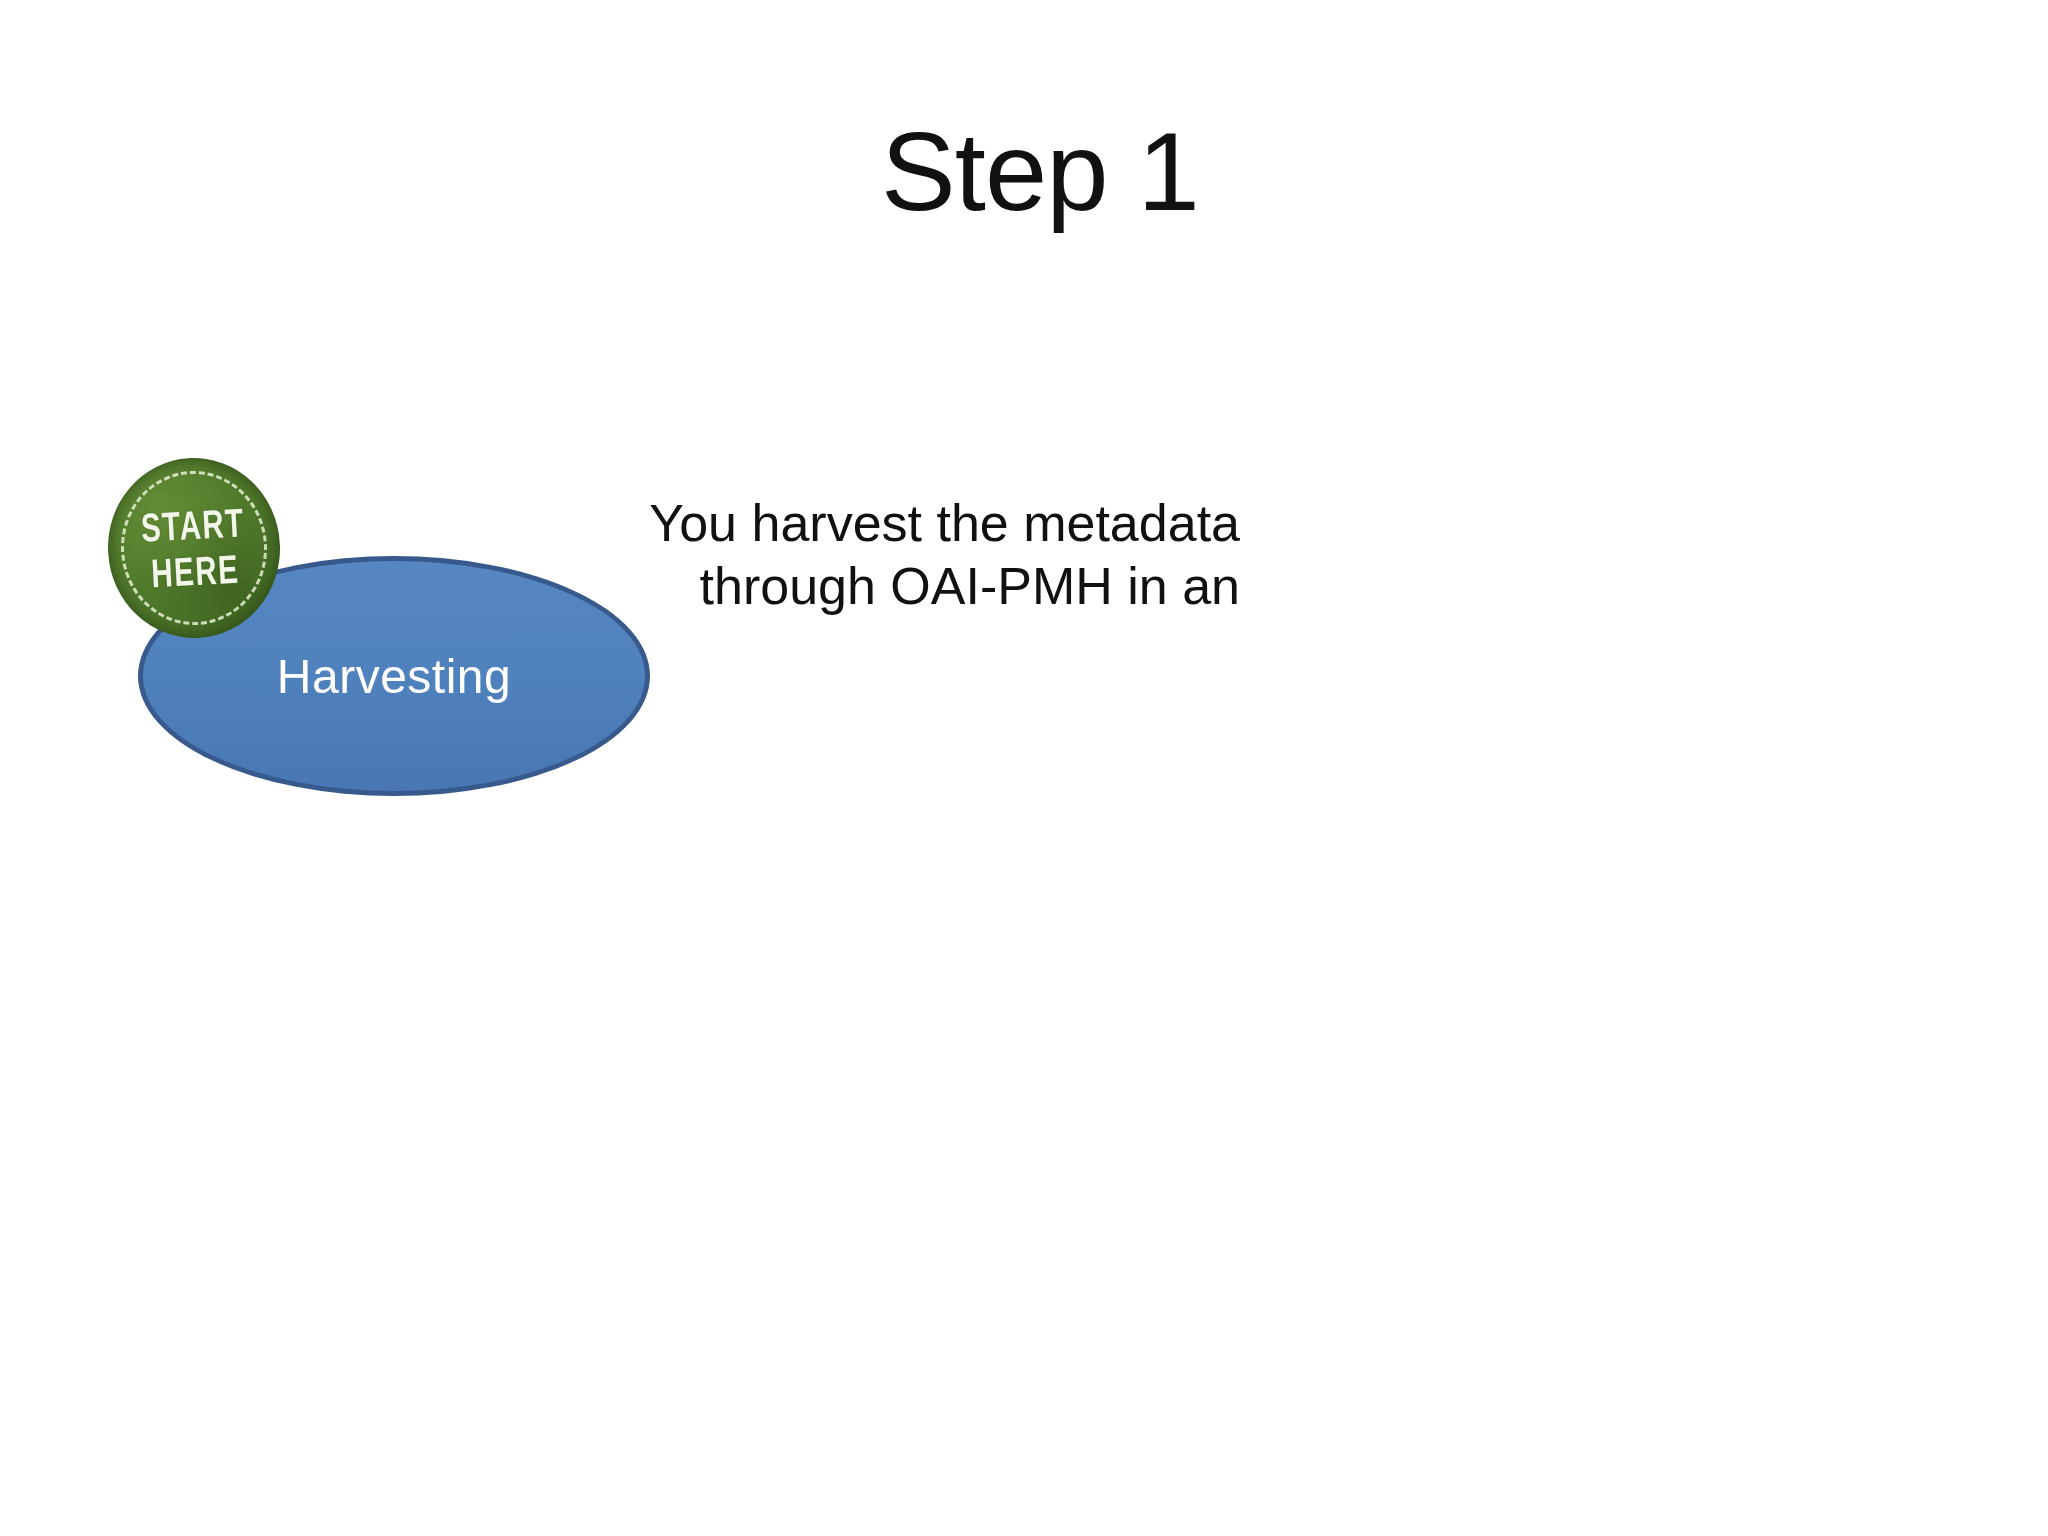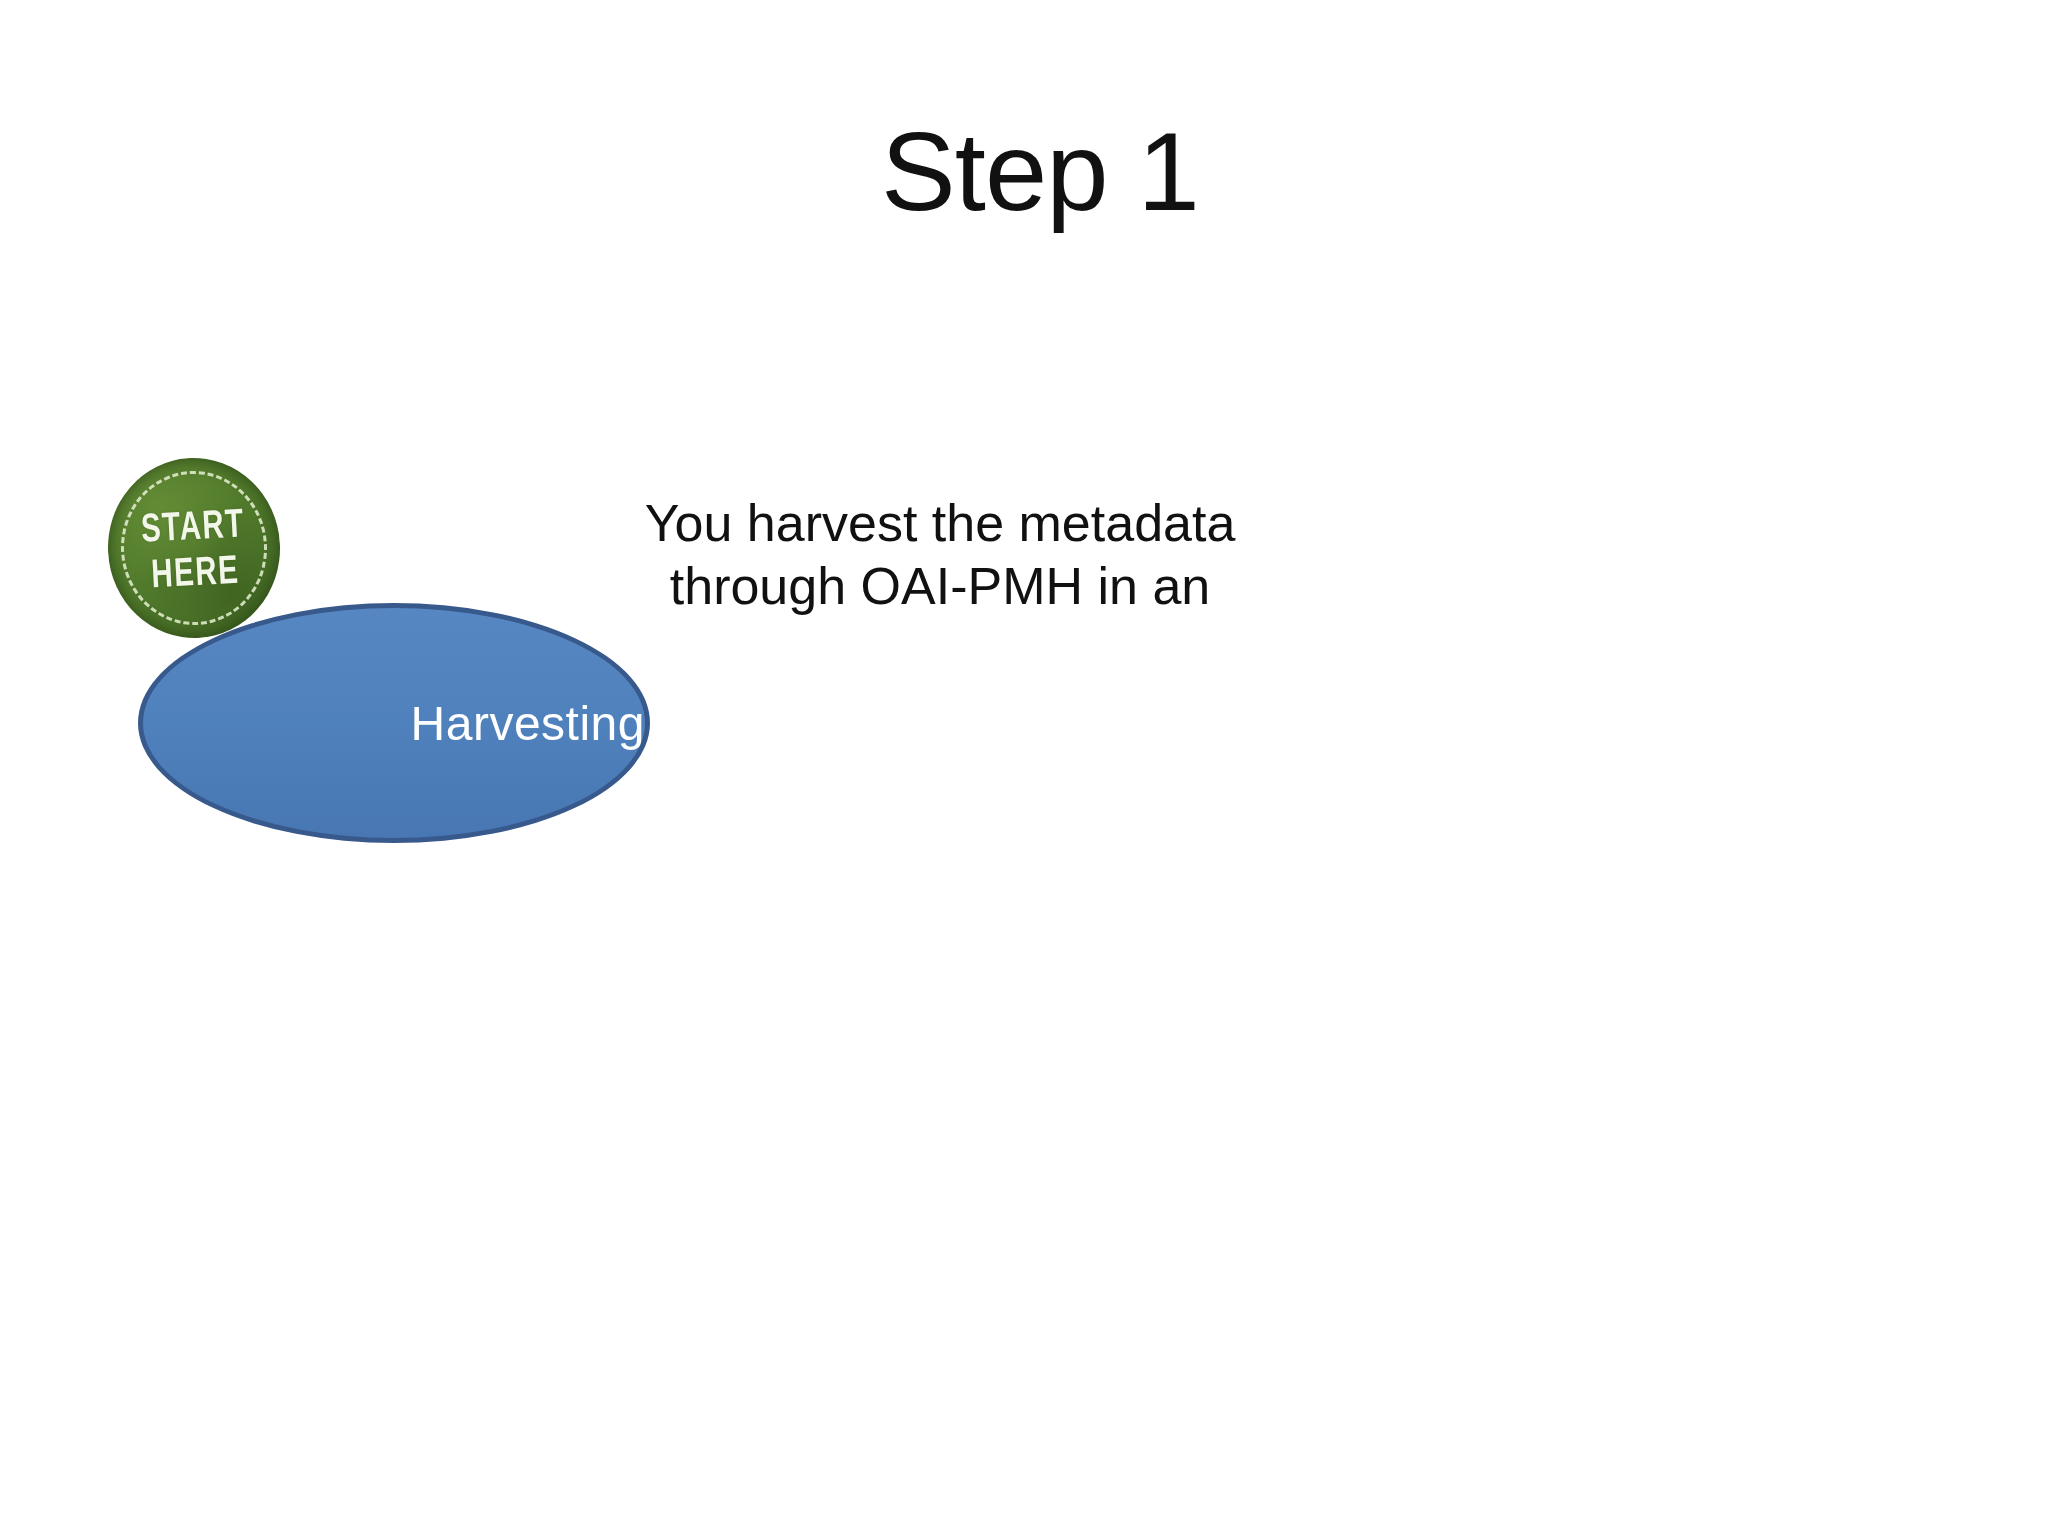--- a/index.html
+++ b/index.html
@@ -26,31 +26,31 @@
     text-align: center;
     font-size: 112px;
     line-height: 1.35;
     font-weight: 400;
     color: #111111;
     letter-spacing: -1px;
   }
   .ellipse {
     position: absolute;
     left: 138px;
-    top: 603px;
+    top: 556px;
     width: 512px;
     height: 240px;
     box-sizing: border-box;
     border-radius: 50%;
     background: linear-gradient(180deg, #5787c3 0%, #4f81bd 50%, #4877b3 100%);
     border: 5px solid #38598c;
     z-index: 1;
     display: flex;
     align-items: center;
-    justify-content: flex-end;
+    justify-content: center;
   }
   .ellipse-label {
     color: #ffffff;
     font-size: 48px;
     font-weight: 400;
     letter-spacing: 0.5px;
   }
   .badge {
     position: absolute;
     left: 108px;
@@ -96,20 +96,21 @@
     left: 640px;
     top: 492px;
     width: 600px;
     text-align: center;
     font-size: 52px;
     line-height: 63px;
     color: #111111;
   }
   .description .line {
     white-space: nowrap;
+    text-align: right;
   }
 </style>
 </head>
 <body>
 
 <div class="slide">
 
   <div class="slide-title">Step 1</div>
 
   <div class="badge">

